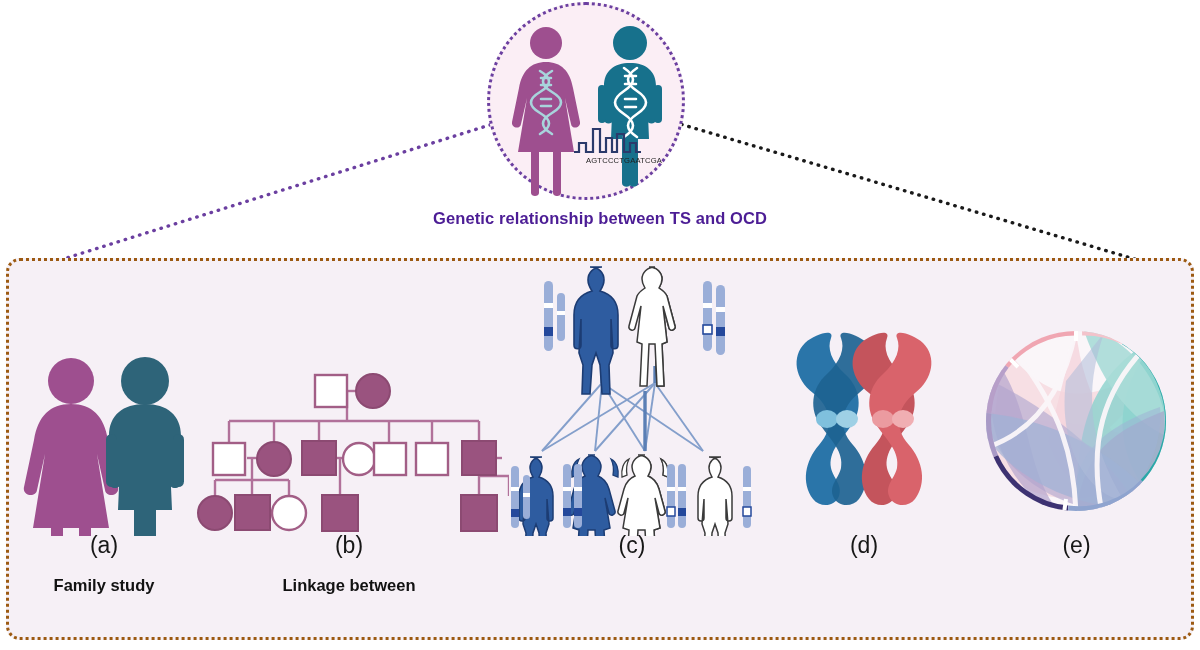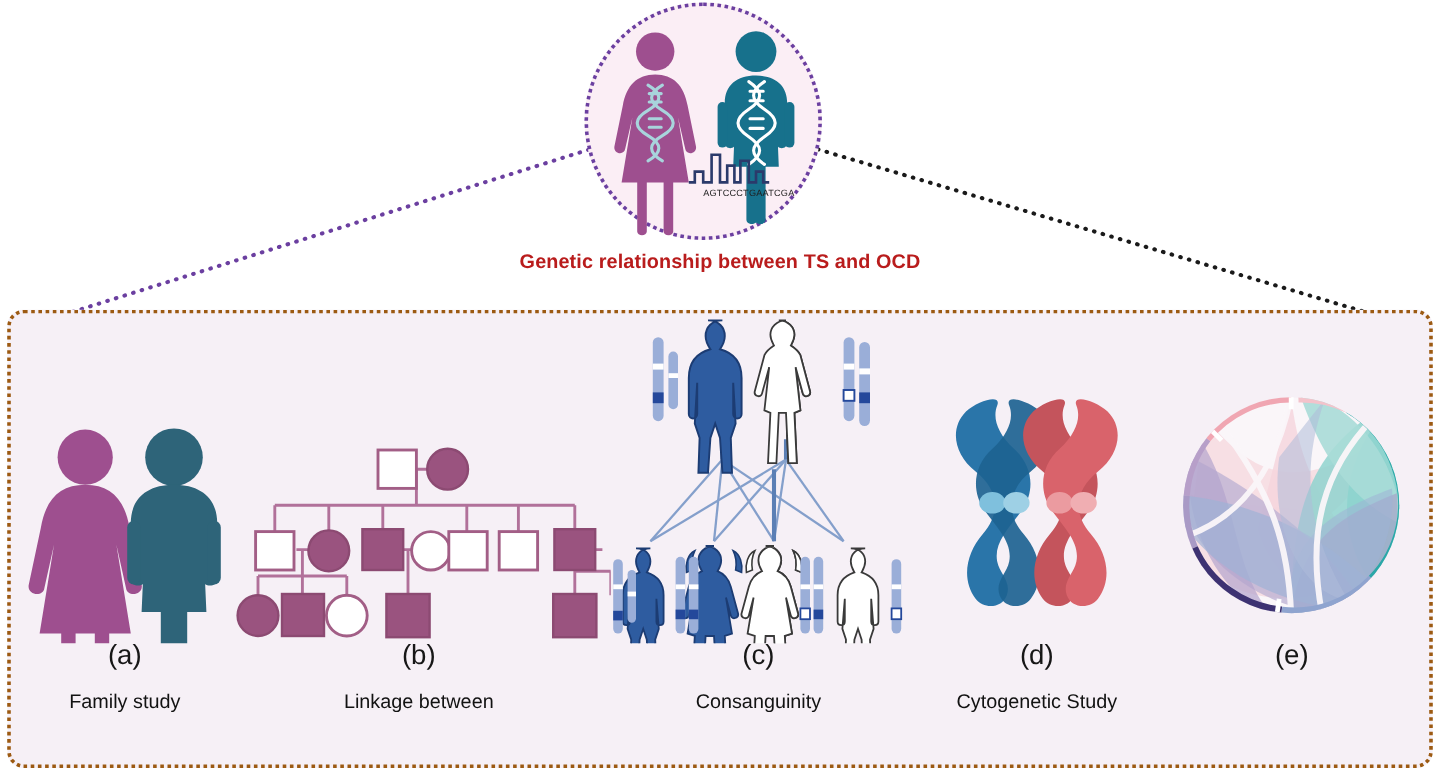--- a/index.html
+++ b/index.html
@@ -25,21 +25,21 @@
     border: 3px dotted #6b3fa0;
   }
   #circle-svg { position: absolute; left: 0; top: 0; }
 
   #caption-main {
     position: absolute;
     left: 0; top: 209px; width: 1200px;
     text-align: center;
     font-size: 16.5px;
     font-weight: bold;
-    color: #b91c1c;
+    color: #4c1d95;
     letter-spacing: .1px;
   }
 
   
   #connectors { position: absolute; left: 0; top: 0; pointer-events: none; }
 
   
   #main-panel {
     position: absolute;
     left: 6px; top: 258px;
@@ -59,21 +59,21 @@
     text-align: center;
     font-size: 23px;
     color: #171717;
     font-family: "Liberation Sans", sans-serif;
   }
   .panel-title {
     position: absolute; left: 0; width: 100%;
     top: 315px;
     text-align: center;
     font-size: 16.5px;
-    font-weight: normal;
+    font-weight: bold;
     color: #121212;
   }
 
   #panel-a { left: 0px;    width: 190px; }
   #panel-b { left: 180px;  width: 320px; }
   #panel-c { left: 498px;  width: 250px; }
   #panel-d { left: 740px;  width: 230px; }
   #panel-e { left: 955px;  width: 225px; }
 </style>
 </head>
@@ -295,42 +295,40 @@
         <g>
           <path d="M214 196 c-8 0 -12 5 -12 11 c0 4 2 7 3 9 c-9 3 -14 9 -14 19 l0 22 c0 4 6 4 6 0 l0 -19 l-2 25 l3 9 l-1 22 l7 0 l1 -22 l3 -9 l3 9 l1 22 l7 0 l-1 -22 l3 -9 l-2 -25 l0 19 c0 4 6 4 6 0 l0 -22 c0 -10 -5 -16 -14 -19 c1 -2 3 -5 3 -9 c0 -6 -4 -11 -12 -11 z" fill="#ffffff" stroke="#3a3a3a" stroke-width="1.5"></path>
         </g>
         <g>
           <rect x="236" y="205" width="8" height="62" rx="4" fill="#9aaed8"></rect>
           <rect x="236" y="226" width="8" height="4" fill="#ffffff"></rect>
           <rect x="236" y="246" width="8" height="9" fill="#ffffff" stroke="#24489b" stroke-width="1.5"></rect>
         </g>
       </svg>
       <div class="panel-letter">(c)</div>
-      <div class="panel-title">Consanguinity</div>
     </div>
 
     <div class="panel" id="panel-d">
       <svg class="panel-art" height="275" viewBox="0 0 230 275">
 
         <g>
           <path d="M56 82 c-14 14 -10 36 8 50 c18 14 22 34 6 52 c-14 16 -18 38 -6 54 c7 9 22 8 26 -3 c4 -11 -6 -18 -8 -28 c-3 -16 10 -28 20 -42 c12 -16 10 -38 -6 -52 c-14 -13 -18 -26 -14 -36 c4 -10 -16 -4 -26 5 z" fill="#2a75a9"></path>
           <path d="M118 82 c14 14 10 36 -8 50 c-18 14 -22 34 -6 52 c14 16 18 38 6 54 c-7 9 -22 8 -26 -3 c-4 -11 6 -18 8 -28 c3 -16 -10 -28 -20 -42 c-12 -16 -10 -38 6 -52 c14 -13 18 -26 14 -36 c-4 -10 16 -4 26 5 z" fill="#1d6391" opacity="0.92"></path>
           <ellipse cx="78" cy="158" rx="11" ry="9" fill="#7fc0dd"></ellipse>
           <ellipse cx="98" cy="158" rx="11" ry="9" fill="#9ed0e5"></ellipse>
         </g>
 
         <g>
           <path d="M112 82 c-14 14 -10 36 8 50 c18 14 22 34 6 52 c-14 16 -18 38 -6 54 c7 9 22 8 26 -3 c4 -11 -6 -18 -8 -28 c-3 -16 10 -28 20 -42 c12 -16 10 -38 -6 -52 c-14 -13 -18 -26 -14 -36 c4 -10 -16 -4 -26 5 z" fill="#c4545c"></path>
           <path d="M174 82 c14 14 10 36 -8 50 c-18 14 -22 34 -6 52 c14 16 18 38 6 54 c-7 9 -22 8 -26 -3 c-4 -11 6 -18 8 -28 c3 -16 -10 -28 -20 -42 c-12 -16 -10 -38 6 -52 c14 -13 18 -26 14 -36 c-4 -10 16 -4 26 5 z" fill="#d9636b"></path>
           <ellipse cx="134" cy="158" rx="11" ry="9" fill="#eb9ba0"></ellipse>
           <ellipse cx="154" cy="158" rx="11" ry="9" fill="#f0aeb2"></ellipse>
         </g>
       </svg>
       <div class="panel-letter">(d)</div>
-      <div class="panel-title">Cytogenetic Study</div>
     </div>
 
     <div class="panel" id="panel-e">
       <svg class="panel-art" height="275" viewBox="0 0 225 275">
         <defs>
           <clipPath id="circos-clip">
             <circle cx="112" cy="160" r="90"></circle>
           </clipPath>
         </defs>
         <g clip-path="url(#circos-clip)">

